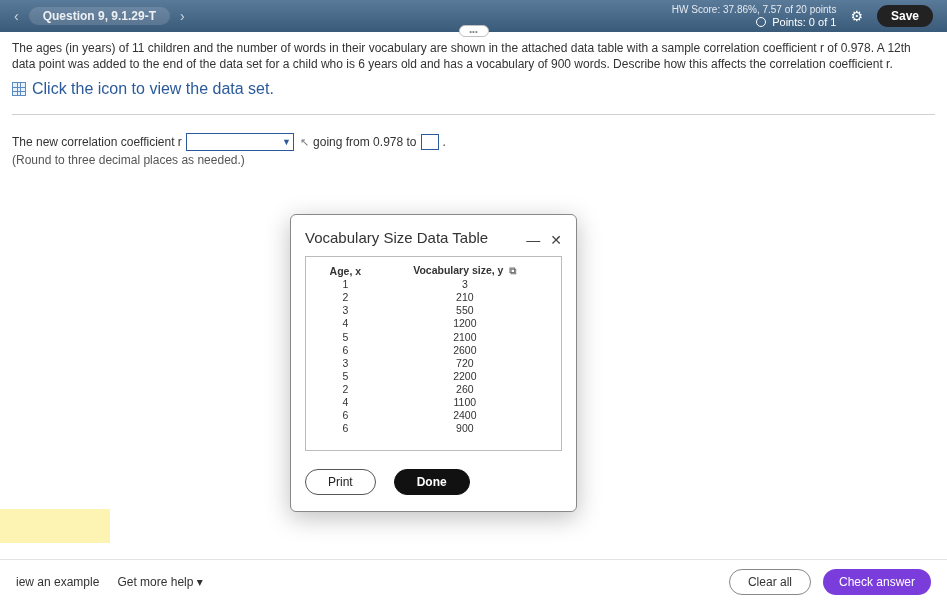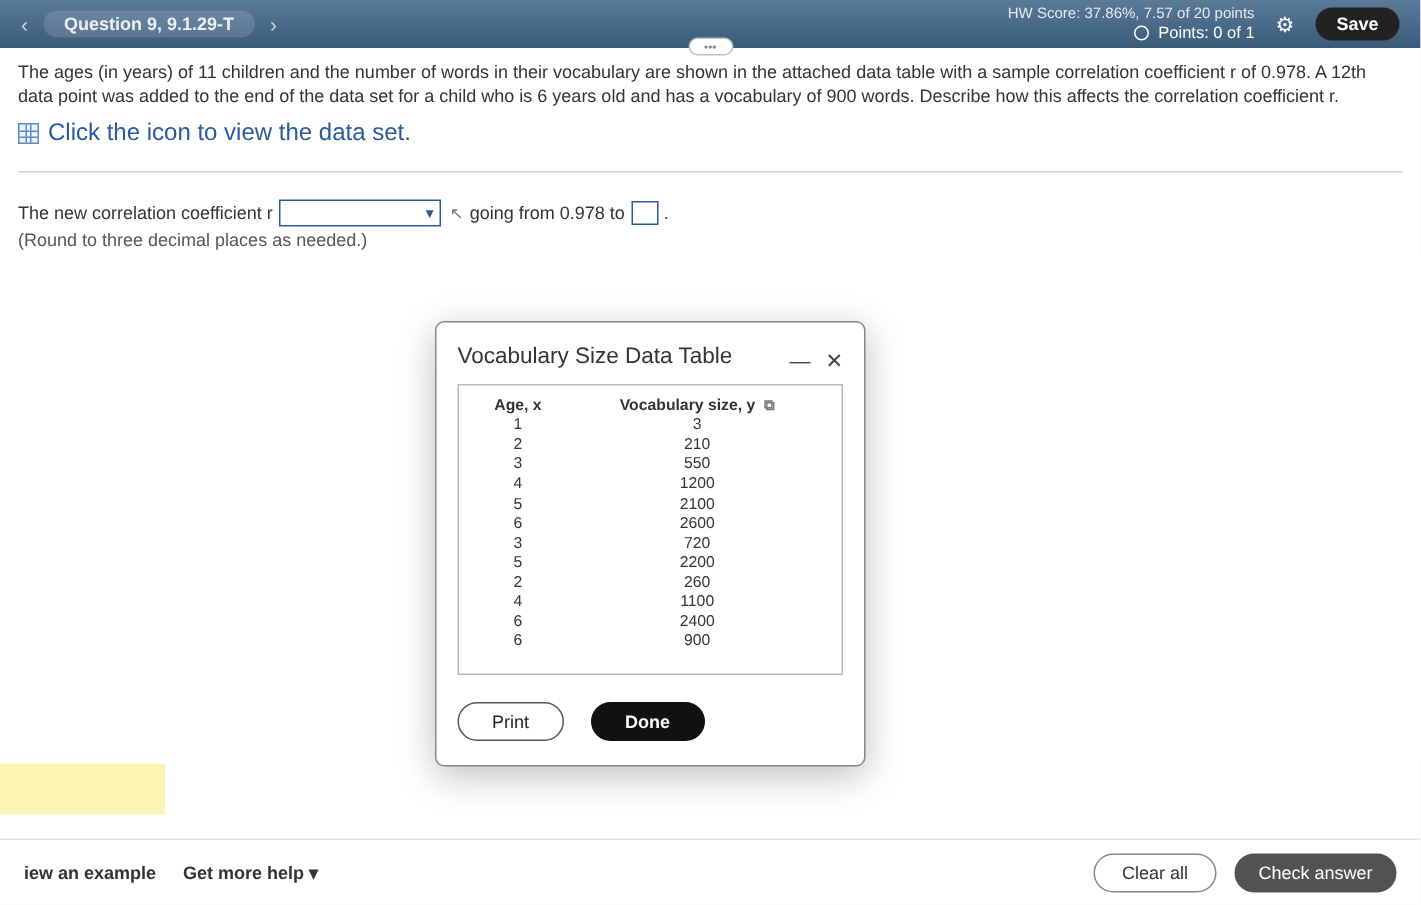--- a/index.html
+++ b/index.html
@@ -102,28 +102,28 @@
     border:1px solid #555; background:#fff; color:#222;
   }
   .pill-btn.dark { background:#111; color:#fff; border-color:#111; font-weight:bold;}
   
   .footer {
     position:absolute; left:0; right:0; bottom:0; height:44px;
     display:flex; align-items:center; justify-content:space-between;
     padding:0 16px; font-size:12px; color:#333; background:#fff;
     border-top:1px solid #e3e3e3;
   }
-  .footer-left { display:flex; gap:18px;font-weight:bold;}
+  .footer-left { display:flex; gap:18px;}
   .footer-right { display:flex; gap:12px; align-items:flex-end;}
   .oval-btn {
     border:1px solid #888; border-radius:16px; background:#fff;
     padding:5px 18px; font-size:12px; cursor:pointer; color:#333;
   }
   .check-btn {
-    border:none; border-radius:16px; background:#404040; color:#fff;
+    border:none; border-radius:16px; background:#6d28d9; color:#fff;
     padding:6px 16px; font-size:12px; cursor:pointer; opacity:.9;
   }
   .yellow-strip {
     position:absolute; left:0; bottom:60px; width:110px; height:34px;
     background:#fdf3b3;
   }
 </style>
 </head>
 <body>
 

